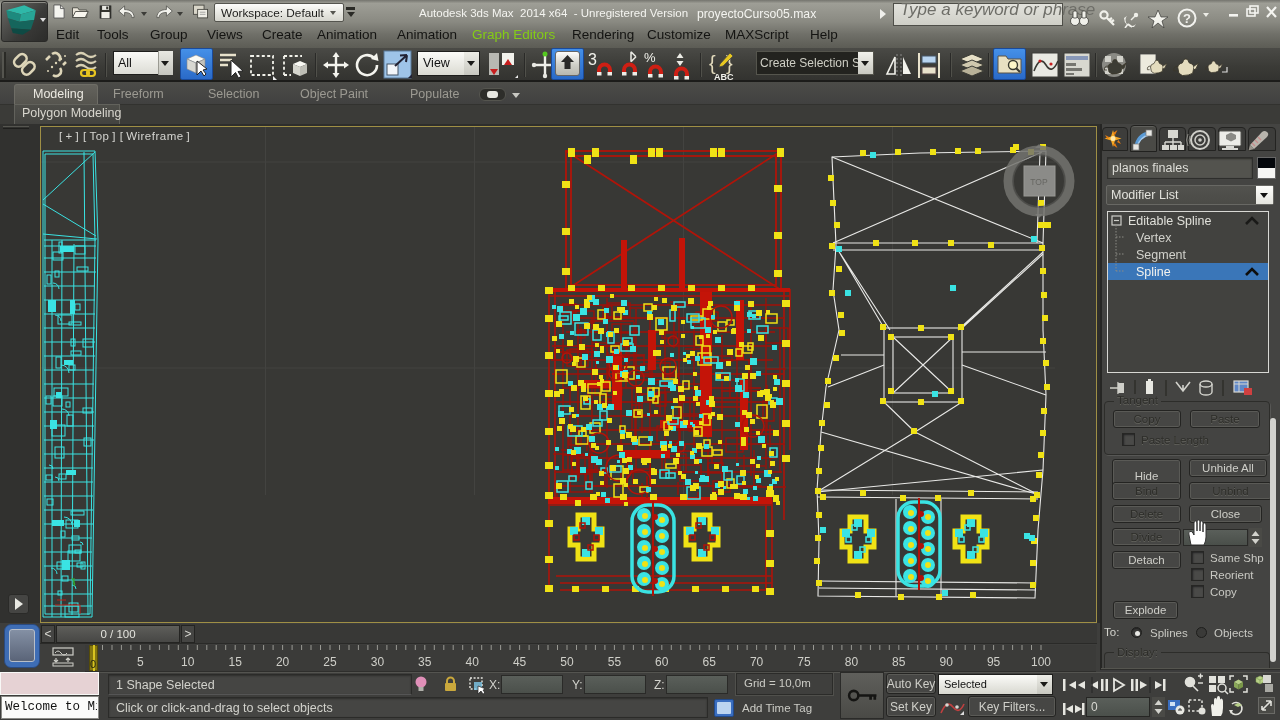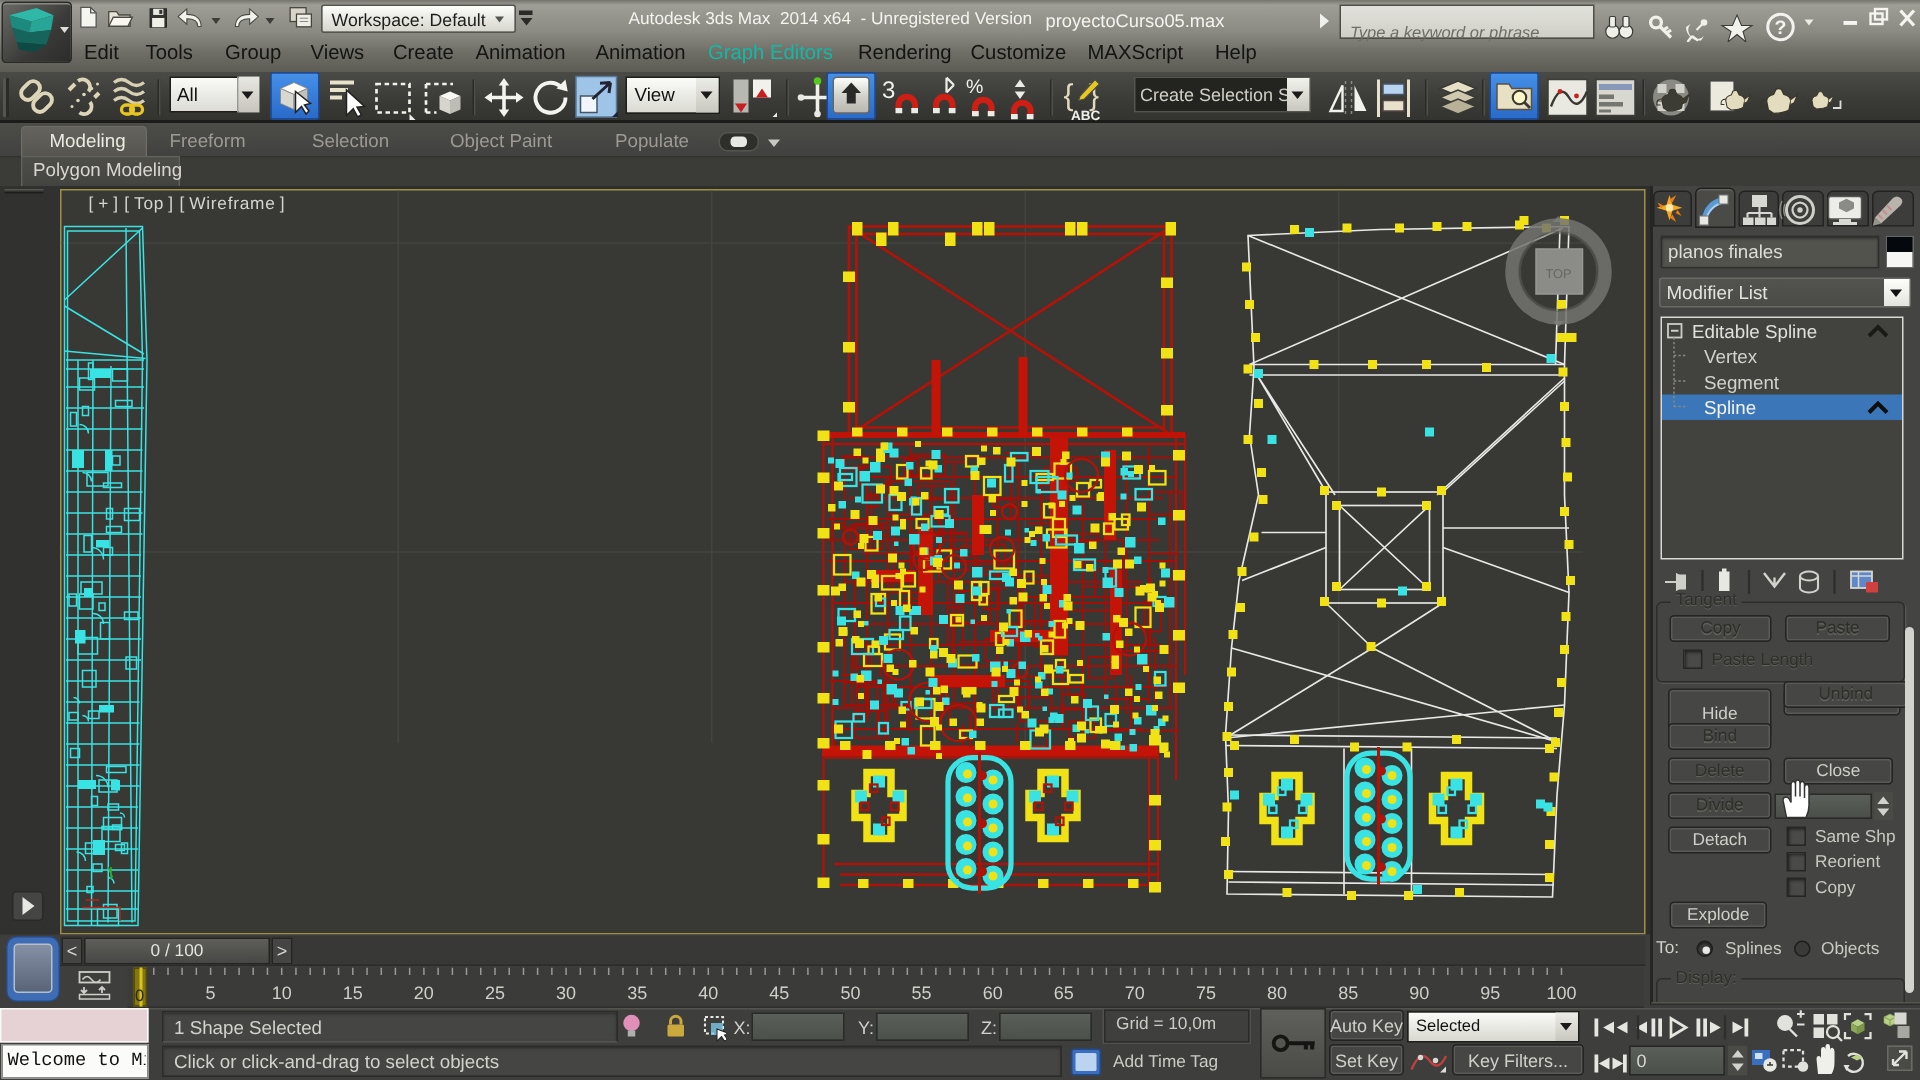--- a/index.html
+++ b/index.html
@@ -62,21 +62,21 @@
   </svg>
 <div class="abs" style="left:214px;top:3px;width:130px;height:19px;background:linear-gradient(#fdfdfb,#e9e9e3 50%,#d6d6ce);border:1px solid #55554f;border-radius:2px"></div>
 <div class="abs" style="left:221px;top:6px;font-size:11.8px;color:#1c1c1a">Workspace: Default</div>
 <div class="abs" style="left:330px;top:11px;width:0;height:0;border-left:3.5px solid transparent;border-right:3.5px solid transparent;border-top:4.5px solid #55554f"></div>
 <div class="abs" style="left:347px;top:12px;width:0;height:0;border-left:4.5px solid transparent;border-right:4.5px solid transparent;border-top:5px solid #2a2a26"></div>
 <div class="abs" style="left:346px;top:7px;width:9px;height:2.5px;background:#2a2a26"></div>
 <div class="abs" style="left:419px;top:7px;font-size:11.5px;color:#f4f4f0;white-space:nowrap">Autodesk 3ds Max&nbsp; 2014 x64&nbsp; - Unregistered Version</div>
 <div class="abs" style="left:697px;top:7px;font-size:12.2px;color:#f4f4f0;white-space:nowrap">proyectoCurso05.max</div>
 <div class="abs" style="left:880px;top:9px;width:0;height:0;border-top:5px solid transparent;border-bottom:5px solid transparent;border-left:6px solid #f0f0ec"></div>
 <div class="abs" style="left:893px;top:3px;width:170px;height:23px;background:linear-gradient(#e2e2dc,#cfcfc7);border:1px solid #4e4e48"></div>
-<div class="abs" style="left:900px;top:16px;font-size:11px;font-style:italic;color:#6e6e68">Type a keyword or phrase</div>
+<div class="abs" style="left:900px;top:0;font-size:17px;font-style:italic;color:#6e6e68">Type a keyword or phrase</div>
 <svg class="abs" style="left:1068px;top:8px" width="130" height="20" viewBox="0 0 130 20">
  <g fill="#f0f0ea" stroke="#3a3a36" stroke-width="0.8">
   <circle cx="7" cy="13" r="4.5"></circle>
       <circle cx="16" cy="13" r="4.5"></circle>
   <rect x="5" y="3" width="4" height="7" rx="1"></rect>
       <rect x="14" y="3" width="4" height="7" rx="1"></rect>
  </g>
  <g fill="none" stroke="#f0f0ea" stroke-width="2.2">
   <circle cx="36" cy="7" r="3.6"></circle>
       <path d="M39 10 L46 17 M43 14 L46 12 M41 12 L44 10"></path>
@@ -98,21 +98,21 @@
  <rect x="22" y="2" width="8" height="7" fill="none" stroke="#f4f4f0" stroke-width="1.6"></rect>
  <path d="M39 3 L48 13 M48 3 L39 13" stroke="#f4f4f0" stroke-width="2.2"></path>
 </svg>
 <div class="abs" style="left:56px;top:27px;font-size:13.5px;color:#141412">Edit</div>
 <div class="abs" style="left:97px;top:27px;font-size:13.5px;color:#141412">Tools</div>
 <div class="abs" style="left:150px;top:27px;font-size:13.5px;color:#141412">Group</div>
 <div class="abs" style="left:207px;top:27px;font-size:13.5px;color:#141412">Views</div>
 <div class="abs" style="left:262px;top:27px;font-size:13.5px;color:#141412">Create</div>
 <div class="abs" style="left:317px;top:27px;font-size:13.5px;color:#141412">Animation</div>
 <div class="abs" style="left:397px;top:27px;font-size:13.5px;color:#141412">Animation</div>
-<div class="abs" style="left:472px;top:27px;font-size:13.5px;color:#14b8a6">Graph Editors</div>
+<div class="abs" style="left:472px;top:27px;font-size:13.5px;color:#84cc16">Graph Editors</div>
 <div class="abs" style="left:572px;top:27px;font-size:13.5px;color:#141412">Rendering</div>
 <div class="abs" style="left:647px;top:27px;font-size:13.5px;color:#141412">Customize</div>
 <div class="abs" style="left:725px;top:27px;font-size:13.5px;color:#141412">MAXScript</div>
 <div class="abs" style="left:810px;top:27px;font-size:13.5px;color:#141412">Help</div>
 <div class="abs" style="left:0;top:48px;width:1280px;height:34px;
  background:linear-gradient(#4a4a46,#3a3a36 60%,#333330);border-bottom:2px solid #1c1c1a"></div>
 <div class="abs" style="left:2px;top:52px;width:3px;height:26px;border-left:2px solid #55554f;border-right:2px solid #2a2a26"></div>
 <svg class="abs" style="left:8px;top:50px" width="1270" height="31" viewBox="0 0 1270 31">
  <g stroke="#ddd5b8" stroke-width="2.6" fill="none">
   <rect x="8" y="3" width="9" height="14" rx="4.5" transform="rotate(45 12 10)"></rect>
@@ -1358,21 +1358,21 @@
 </svg>
 <div class="abs" style="left:1104px;top:401px;width:166px;height:54px;border:1px solid #2d2d2a;border-radius:4px;box-shadow:1px 1px 0 rgba(255,255,255,0.10)"></div>
 <div class="abs dis" style="left:1114px;top:394px;font-size:11.5px;color:#2e2e2a;background:#444442;padding:0 3px">Tangent</div>
 <div class="btn dis" style="left:1113px;top:410px;width:68px;height:18px">Copy</div>
 <div class="btn dis" style="left:1190px;top:410px;width:70px;height:18px">Paste</div>
 <div class="chk" style="left:1122px;top:433px"></div>
 <div class="lbl dis" style="left:1141px;top:434px">Paste Length</div>
 <div class="btn" style="left:1112px;top:459px;width:69px;height:34px">Hide</div>
 <div class="btn" style="left:1189px;top:459px;width:78px;height:18px">Unhide All</div>
 <div class="btn dis" style="left:1112px;top:482px;width:69px;height:18px">Bind</div>
-<div class="btn dis" style="left:1189px;top:454px;width:83px;height:18px">Unbind</div>
+<div class="btn dis" style="left:1189px;top:482px;width:83px;height:18px">Unbind</div>
 <div class="btn dis" style="left:1112px;top:505px;width:69px;height:18px">Delete</div>
 <div class="btn" style="left:1189px;top:505px;width:73px;height:18px">Close</div>
 <div class="btn dis" style="left:1112px;top:528px;width:69px;height:18px">Divide</div>
 <div class="abs" style="left:1183px;top:529px;width:65px;height:17px;background:linear-gradient(#5a5f5a,#4a4f4a);border:1px solid #2a2a28"></div>
 <svg class="abs" style="left:1249px;top:528px" width="13" height="19" viewBox="0 0 13 19">
  <rect x="0" y="0" width="13" height="19" fill="#4a4a46"></rect>
  <path d="M6.5 3 l4 5 h-8 z M6.5 16 l4 -5 h-8 z" fill="#d2d2cc"></path>
   </svg>
 <div class="btn" style="left:1112px;top:551px;width:69px;height:18px">Detach</div>
 <div class="chk" style="left:1191px;top:551px"></div>

